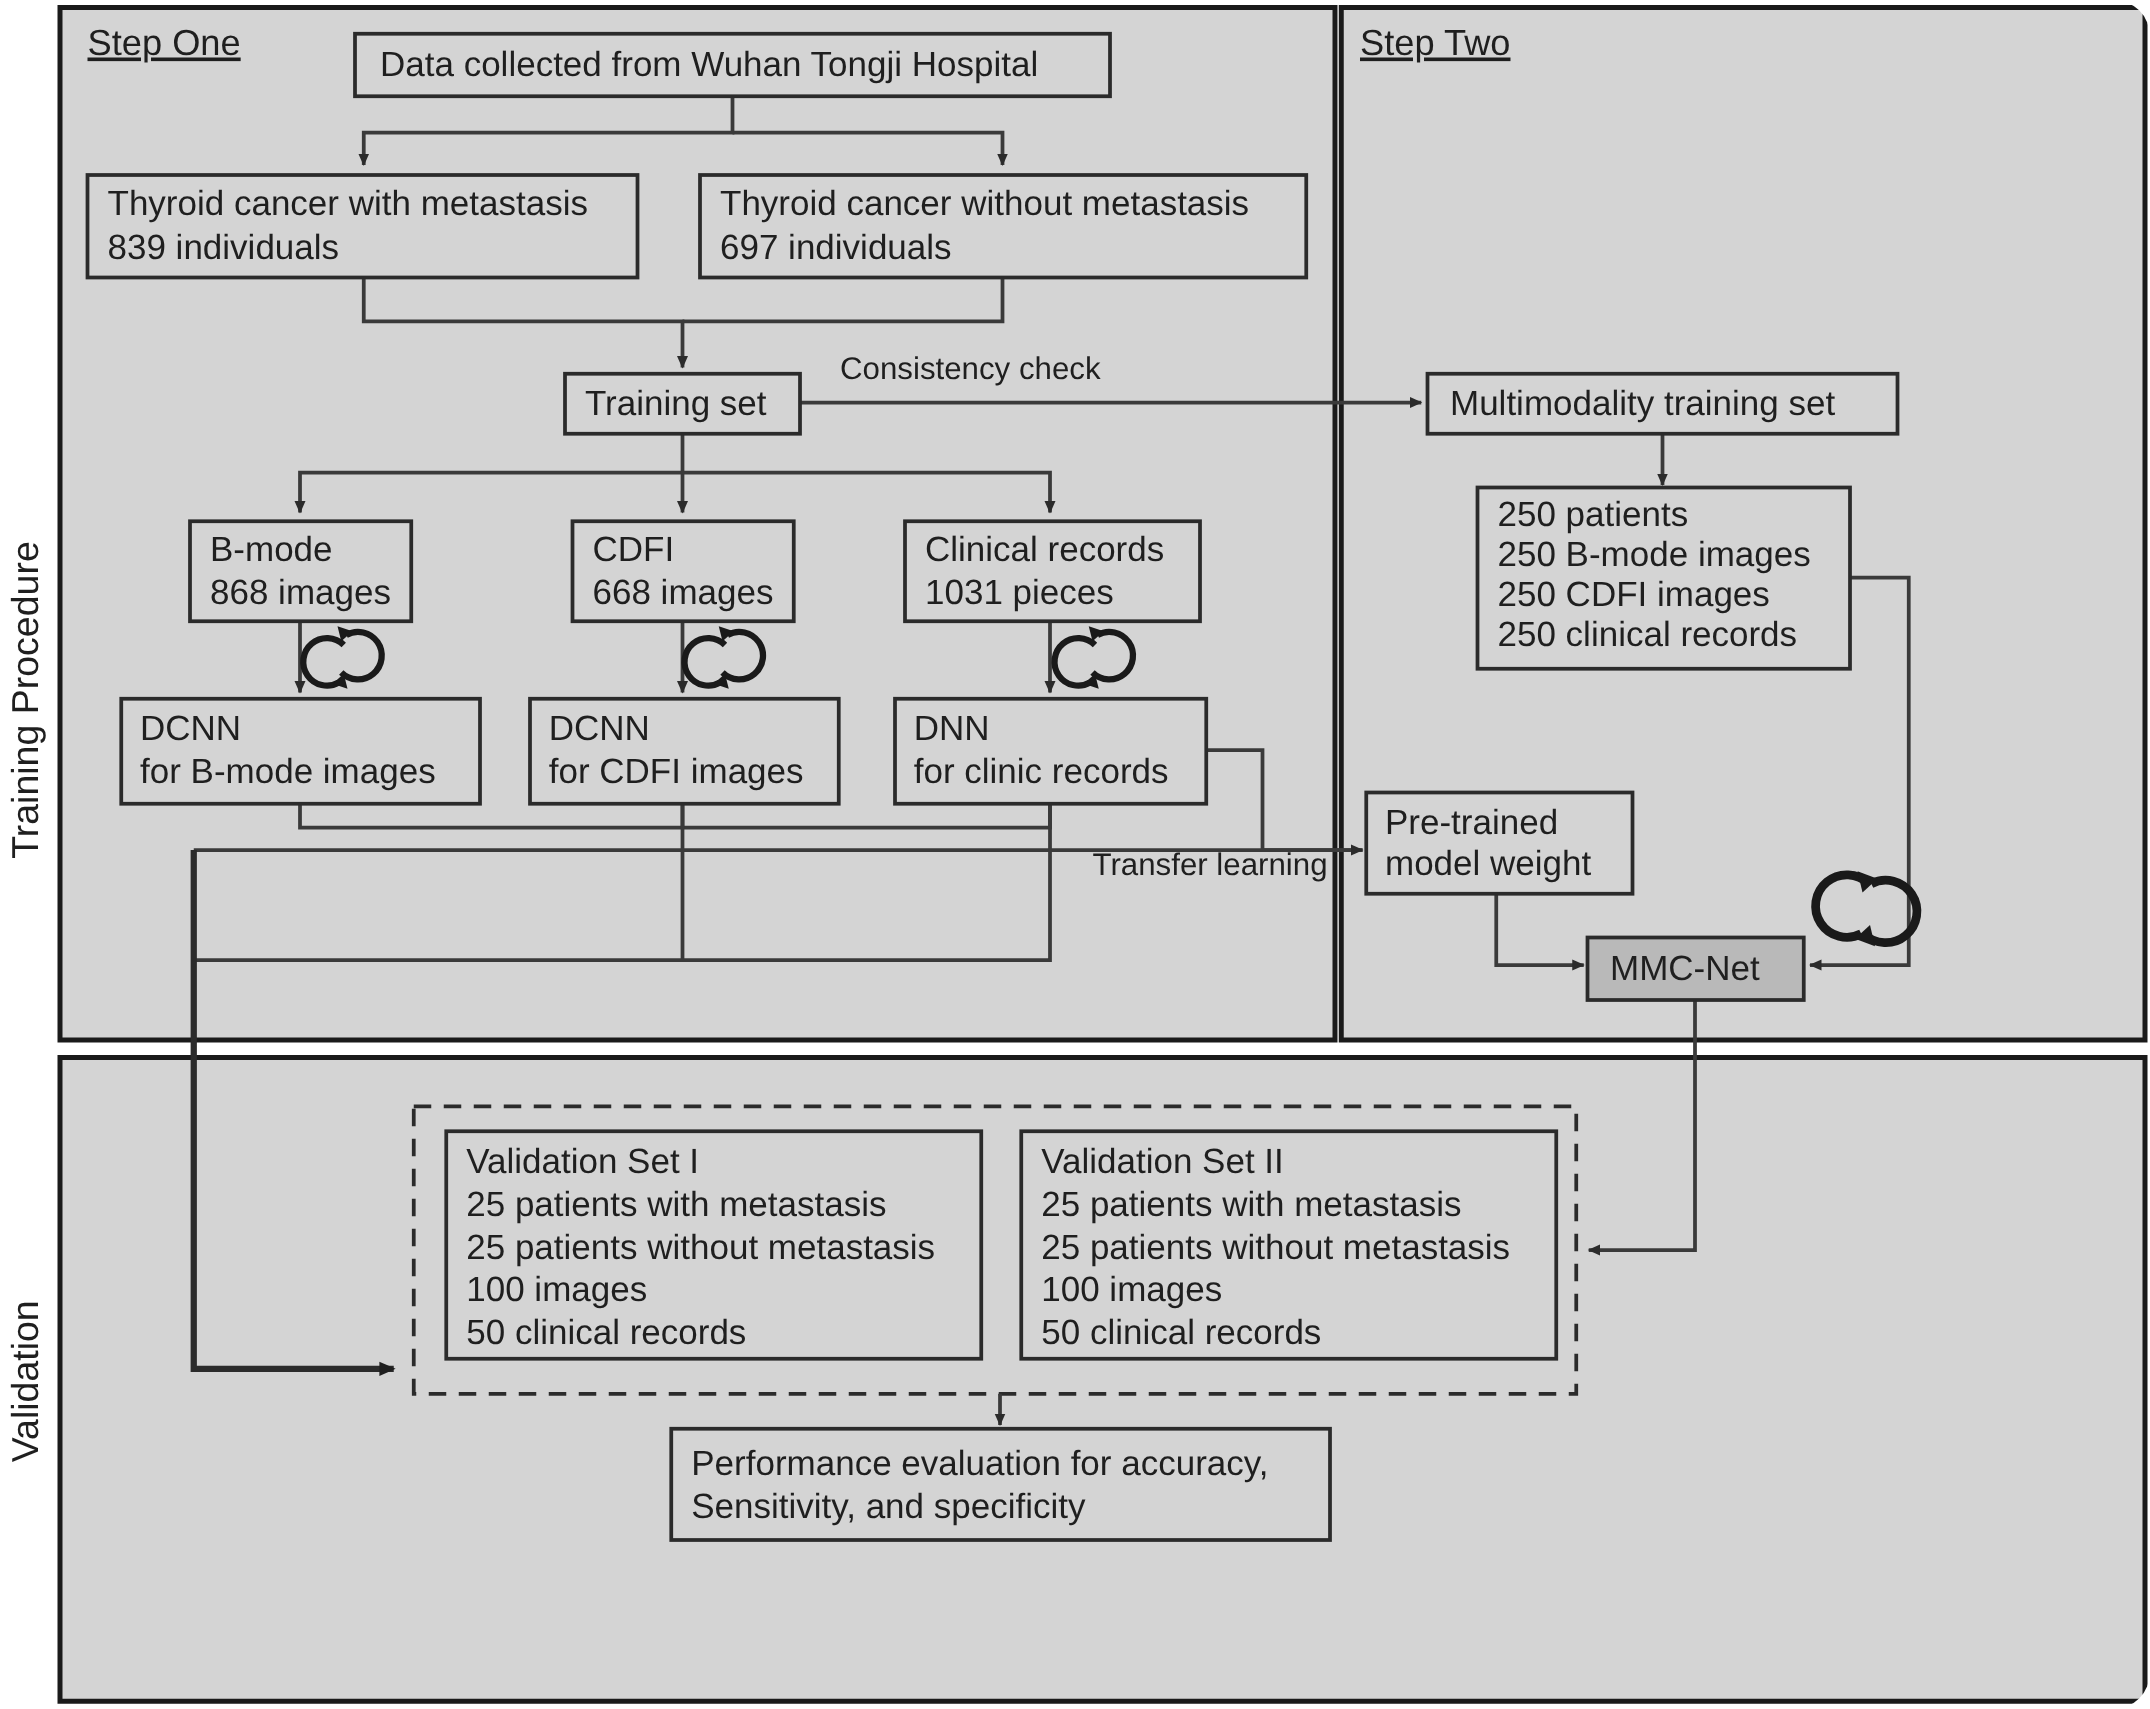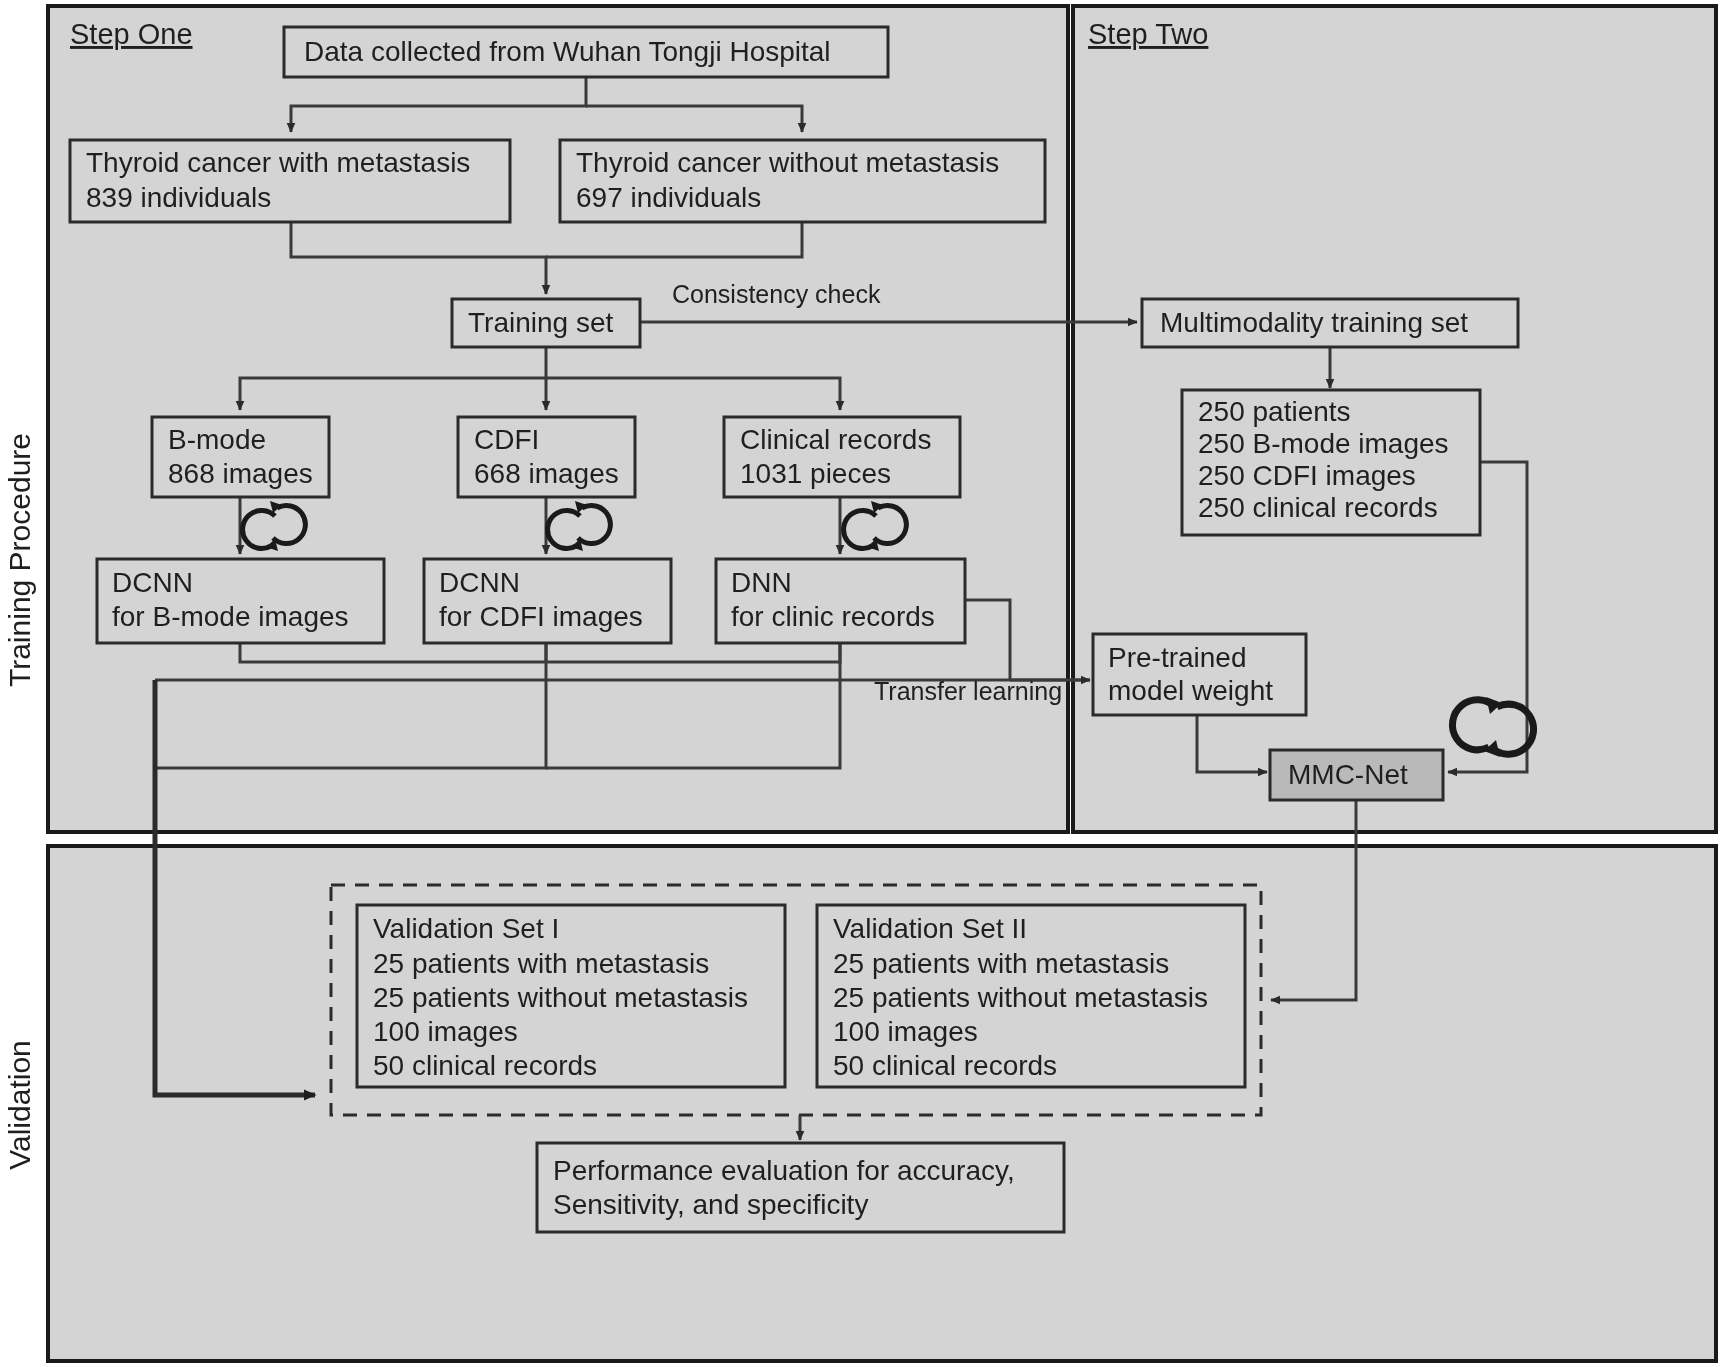--- a/index.html
+++ b/index.html
@@ -1,17 +1,17 @@
 <!DOCTYPE html>
 <html><head>
 <meta charset="utf-8">
 <style>
   html,body{margin:0;padding:0;background:#ffffff;}
   body{font-family:"Liberation Sans","DejaVu Sans",sans-serif;}
-  #stage{position:relative;width:1720px;height:1367px;background:#ffffff;overflow:hidden;}
+  #stage{position:relative;width:1720px;height:1367px;background:#ffffff;overflow:hidden;border-radius:29px;}
   svg#flow{position:absolute;left:0;top:0;width:1720px;height:1367px;}
   .panel{fill:#d4d4d4;stroke:#1a1a1a;stroke-width:4;}
   .nodebox{fill:#d4d4d4;stroke:#2b2b2b;stroke-width:3;}
   .nodebox-dark{fill:#b9b9b9;stroke:#2b2b2b;stroke-width:3;}
   .dashbox{fill:none;stroke:#2b2b2b;stroke-width:3;stroke-dasharray:14 10;}
   .ln{stroke:#3a3a3a;stroke-width:3;fill:none;}
   .ln-thick{stroke:#2b2b2b;stroke-width:5;fill:none;}
   .loop{stroke:#1a1a1a;fill:none;stroke-linecap:butt;}
   text{fill:#1f1f1f;font-family:"Liberation Sans","DejaVu Sans",sans-serif;}
   .t-node{font-size:28px;}

